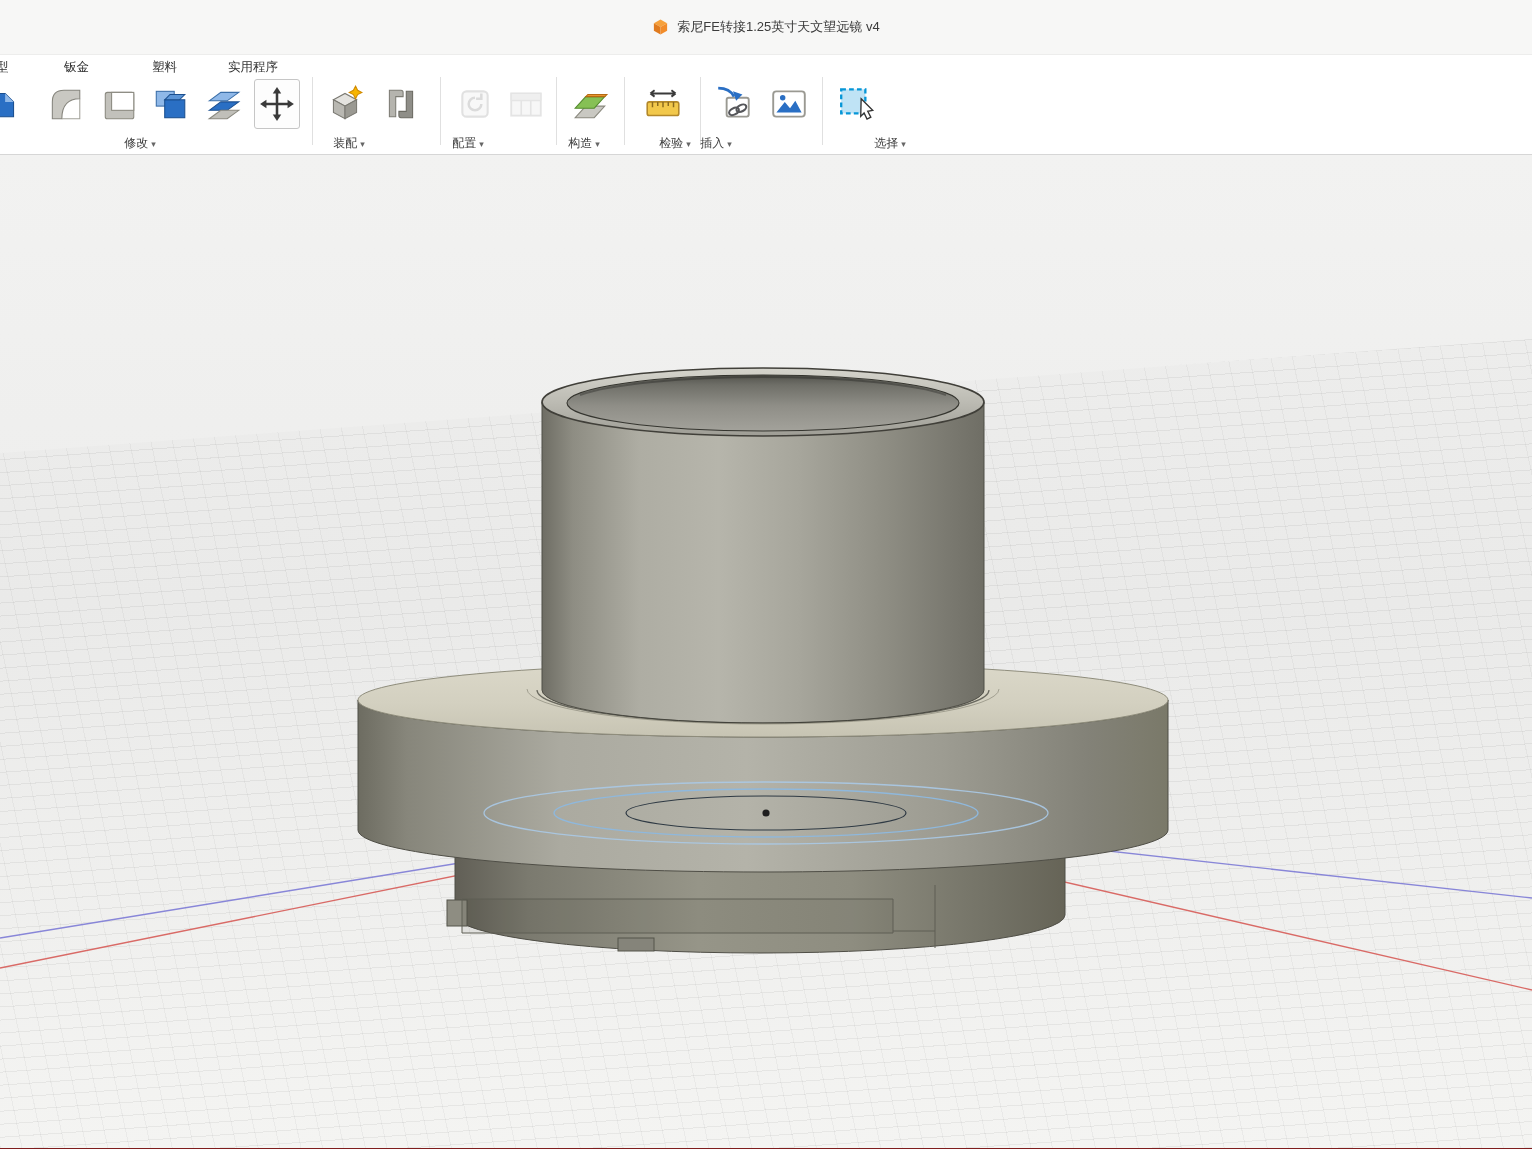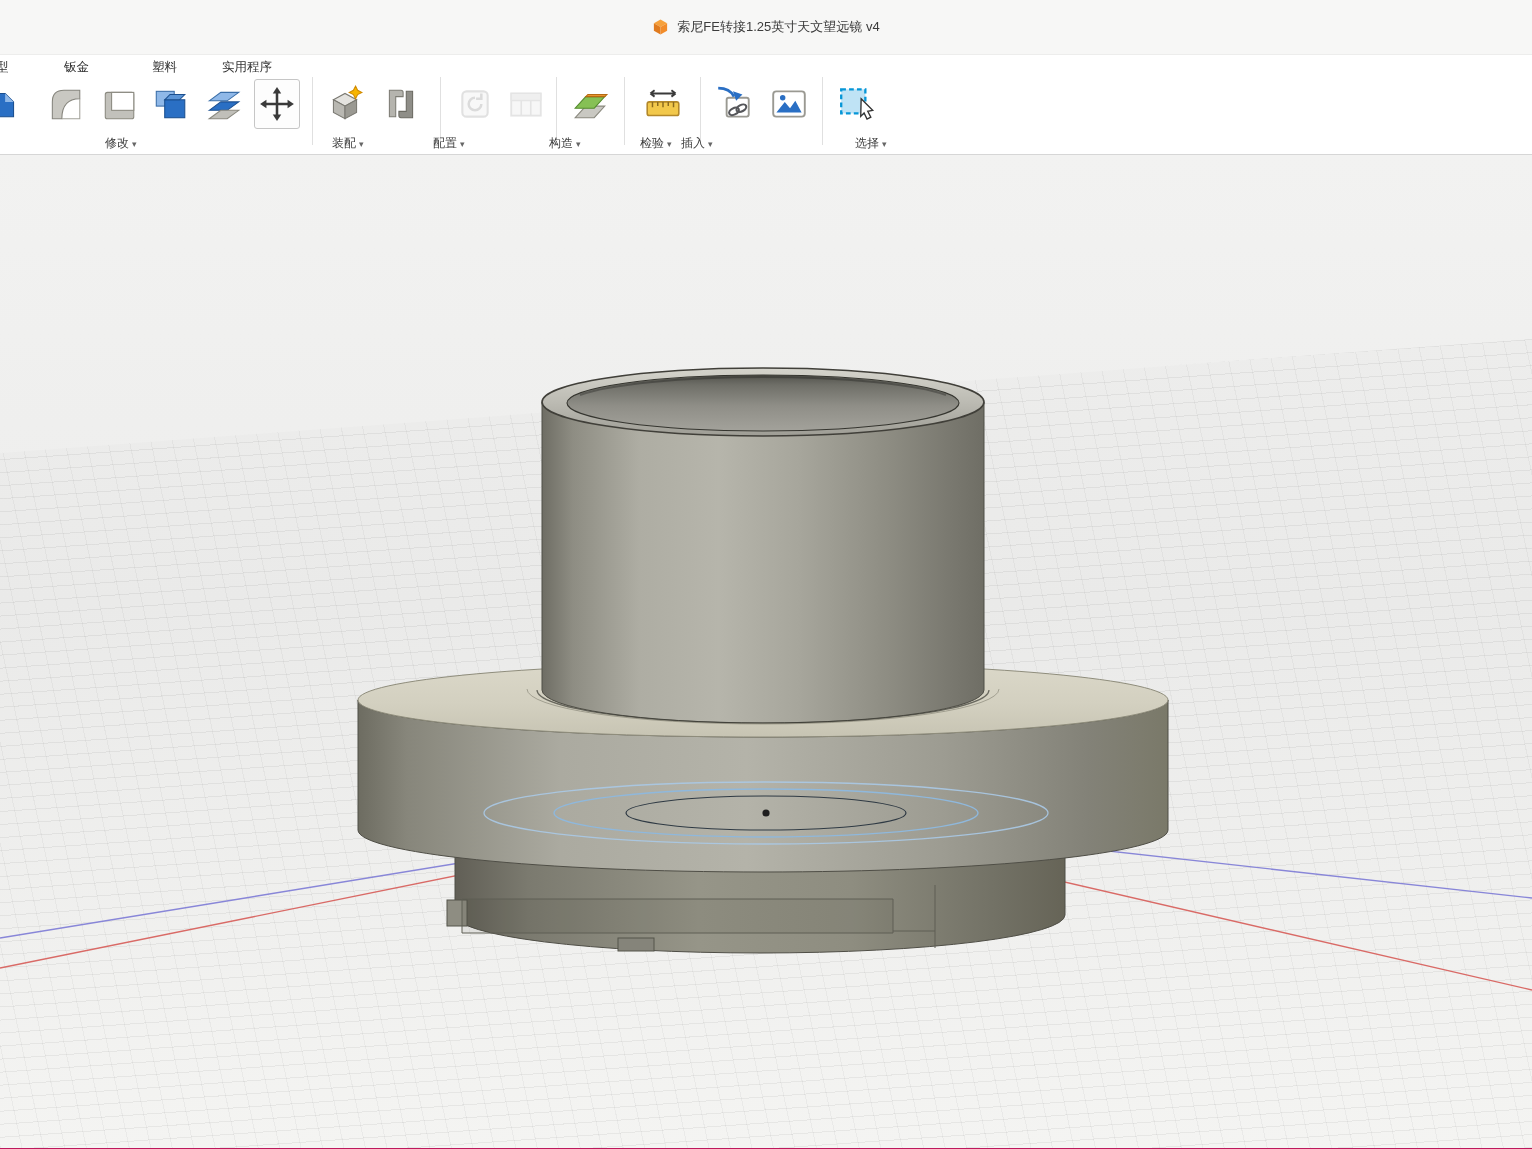--- a/index.html
+++ b/index.html
@@ -1,19 +1,19 @@
 <!DOCTYPE html>
 <html><head>
 <meta charset="utf-8">
 <style>
   * { margin:0; padding:0; box-sizing:border-box; }
   html,body { background:#ffffff; }
   .app {
     position:relative; width:1532px; height:1149px; overflow:hidden;
-    font-family:"Liberation Sans","DejaVu Sans",sans-serif; background:#be185d;
+    font-family:"Liberation Sans","DejaVu Sans",sans-serif; background:#7f1d1d;
   }
   
   .titlebar {
     height:55px; background:#f7f7f6; border-bottom:1px solid #ededec;
     display:flex; align-items:center; justify-content:center; gap:8px;
     font-size:13px; color:#3c3c3c;
   }
   
   .ribbon {
     position:relative; height:100px; background:#ffffff;
@@ -24,21 +24,21 @@
     padding:3px 6px; white-space:nowrap; cursor:default;
   }
   .icon-btn {
     position:absolute; top:24px; width:46px; height:50px; border-radius:3px;
     display:flex; align-items:center; justify-content:center; background:transparent;
     border:none;
   }
   .icon-btn.bordered { border:1px solid #c6c6c6; background:#fdfdfd; }
   .sep { position:absolute; top:22px; width:1px; height:68px; background:#e0e0e0; }
   .glabel {
-    position:absolute; top:80px; width:70px; 
+    position:absolute; top:80px; width:70px; text-align:center;
     font-size:12px; color:#3c3c3c; white-space:nowrap; cursor:default;
   }
   .caret { font-size:9px; color:#666; margin-left:3px; }
   
   .viewport {
     position:relative; width:1532px; height:993px;
     background:linear-gradient(180deg,#f2f2f1 0%,#ededec 45%,#f7f7f5 100%);
     overflow:hidden;
   }
   .grid {
@@ -65,21 +65,21 @@
       </svg>
     </span>
     <span class="doc-title">索尼FE转接1.25英寸天文望远镜 v4</span>
   </header>
 
   <div class="ribbon">
 
     <span class="tab" style="left:-10px">型</span>
     <span class="tab" style="left:58px">钣金</span>
     <span class="tab" style="left:146px">塑料</span>
-    <span class="tab" style="left:216px">实用程序</span>
+    <span class="tab" style="left:222px">实用程序</span>
 
     <button class="icon-btn" style="left:-20px">
       <svg width="38" height="38" viewBox="0 0 36 36">
         <path d="M4 8 H20 L28 16 V30 H4 Z" fill="#2a6fc4" stroke="#1b4f8f"></path>
         <path d="M20 8 L28 16 H20 Z" fill="#8fb8e8"></path>
       </svg>
     </button>
 
     <button class="icon-btn" style="left:42px">
       <svg width="38" height="38" viewBox="0 0 36 36">
@@ -204,21 +204,21 @@
     <button class="icon-btn" style="left:835px">
       <svg width="42" height="42" viewBox="0 0 40 40">
         <rect x="4" y="6" width="23" height="23" fill="#bfe3f5" stroke="#0696d7" stroke-width="2.2" stroke-dasharray="4.5 3"></rect>
         <path d="M23 15 L34 26 L29.3 26.9 L32.2 32.6 L28.6 34.3 L25.8 28.6 L22.6 31.8 Z" fill="#ffffff" stroke="#333333" stroke-width="1.3"></path>
       </svg>
     </button>
 
     <div class="glabel" style="left:105px">
       <span>修改</span><span class="caret">▾</span>
     </div>
-    <div class="glabel" style="left:332px">
+    <div class="glabel" style="left:314px">
       <span>装配</span><span class="caret">▾</span>
     </div>
     <div class="glabel" style="left:433px">
       <span>配置</span><span class="caret">▾</span>
     </div>
     <div class="glabel" style="left:549px">
       <span>构造</span><span class="caret">▾</span>
     </div>
     <div class="glabel" style="left:640px">
       <span>检验</span><span class="caret">▾</span>

